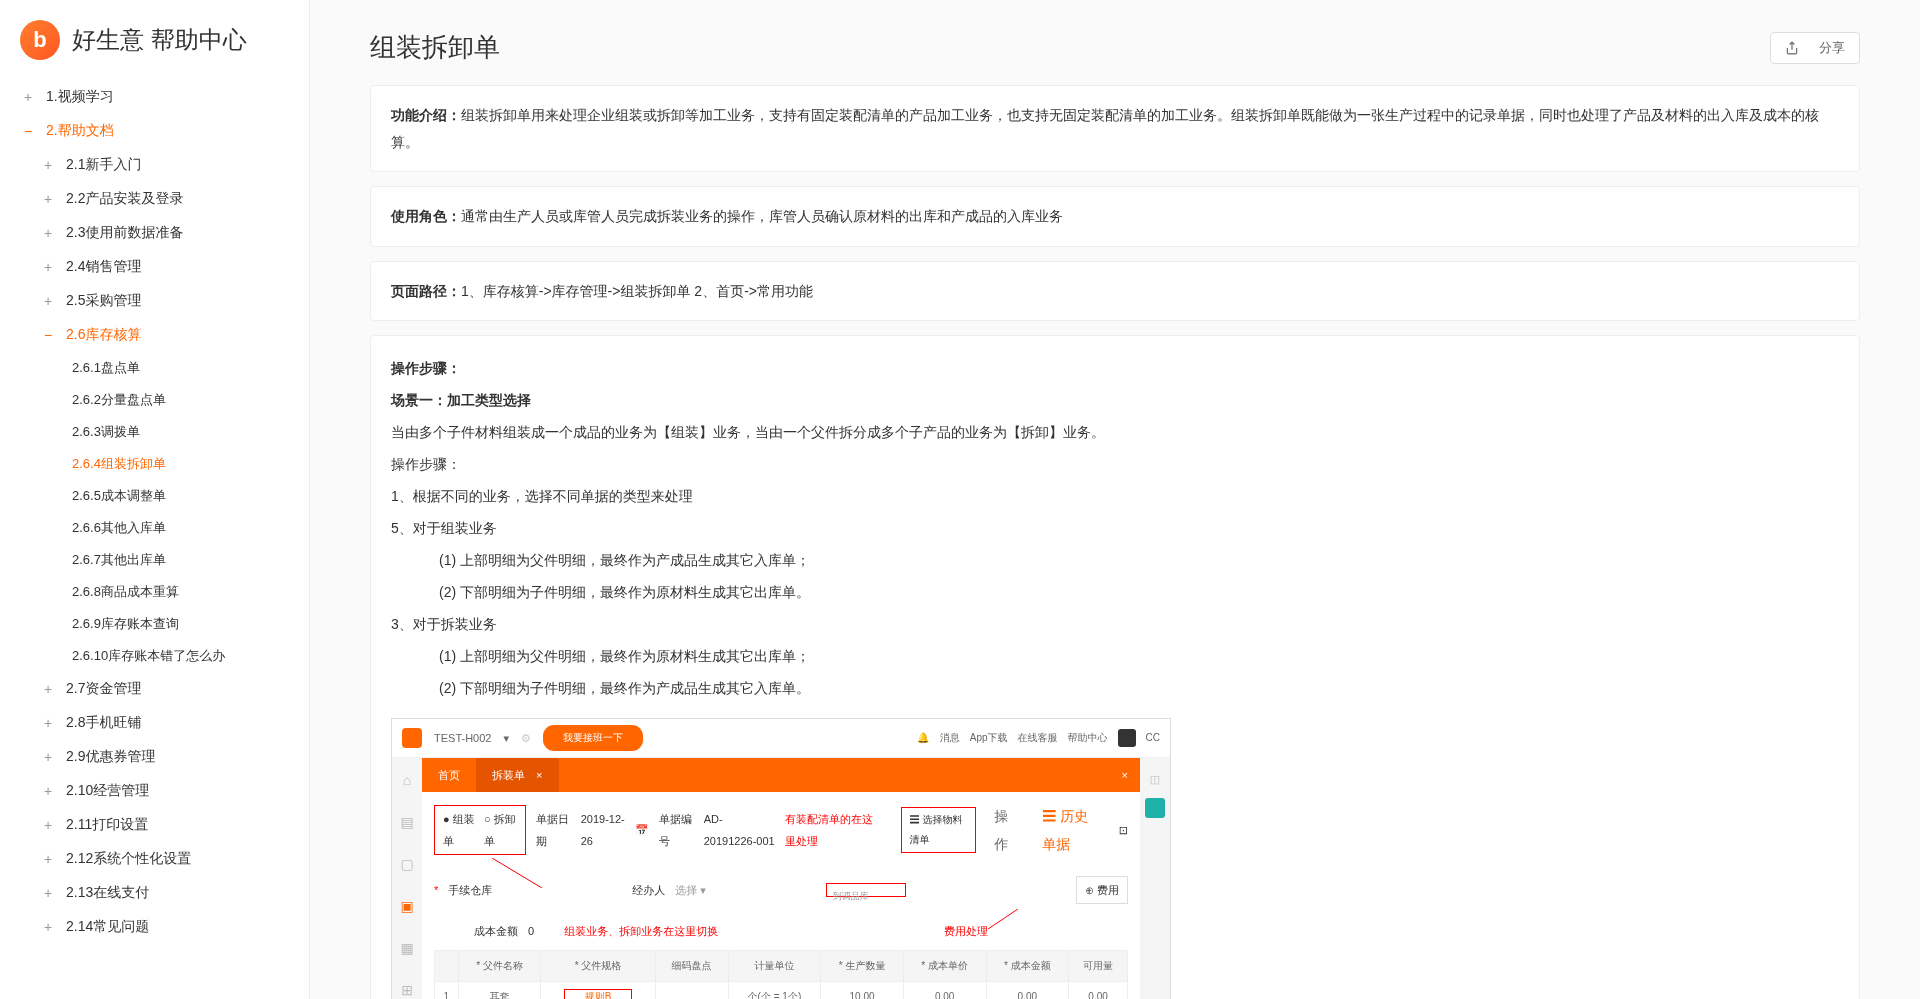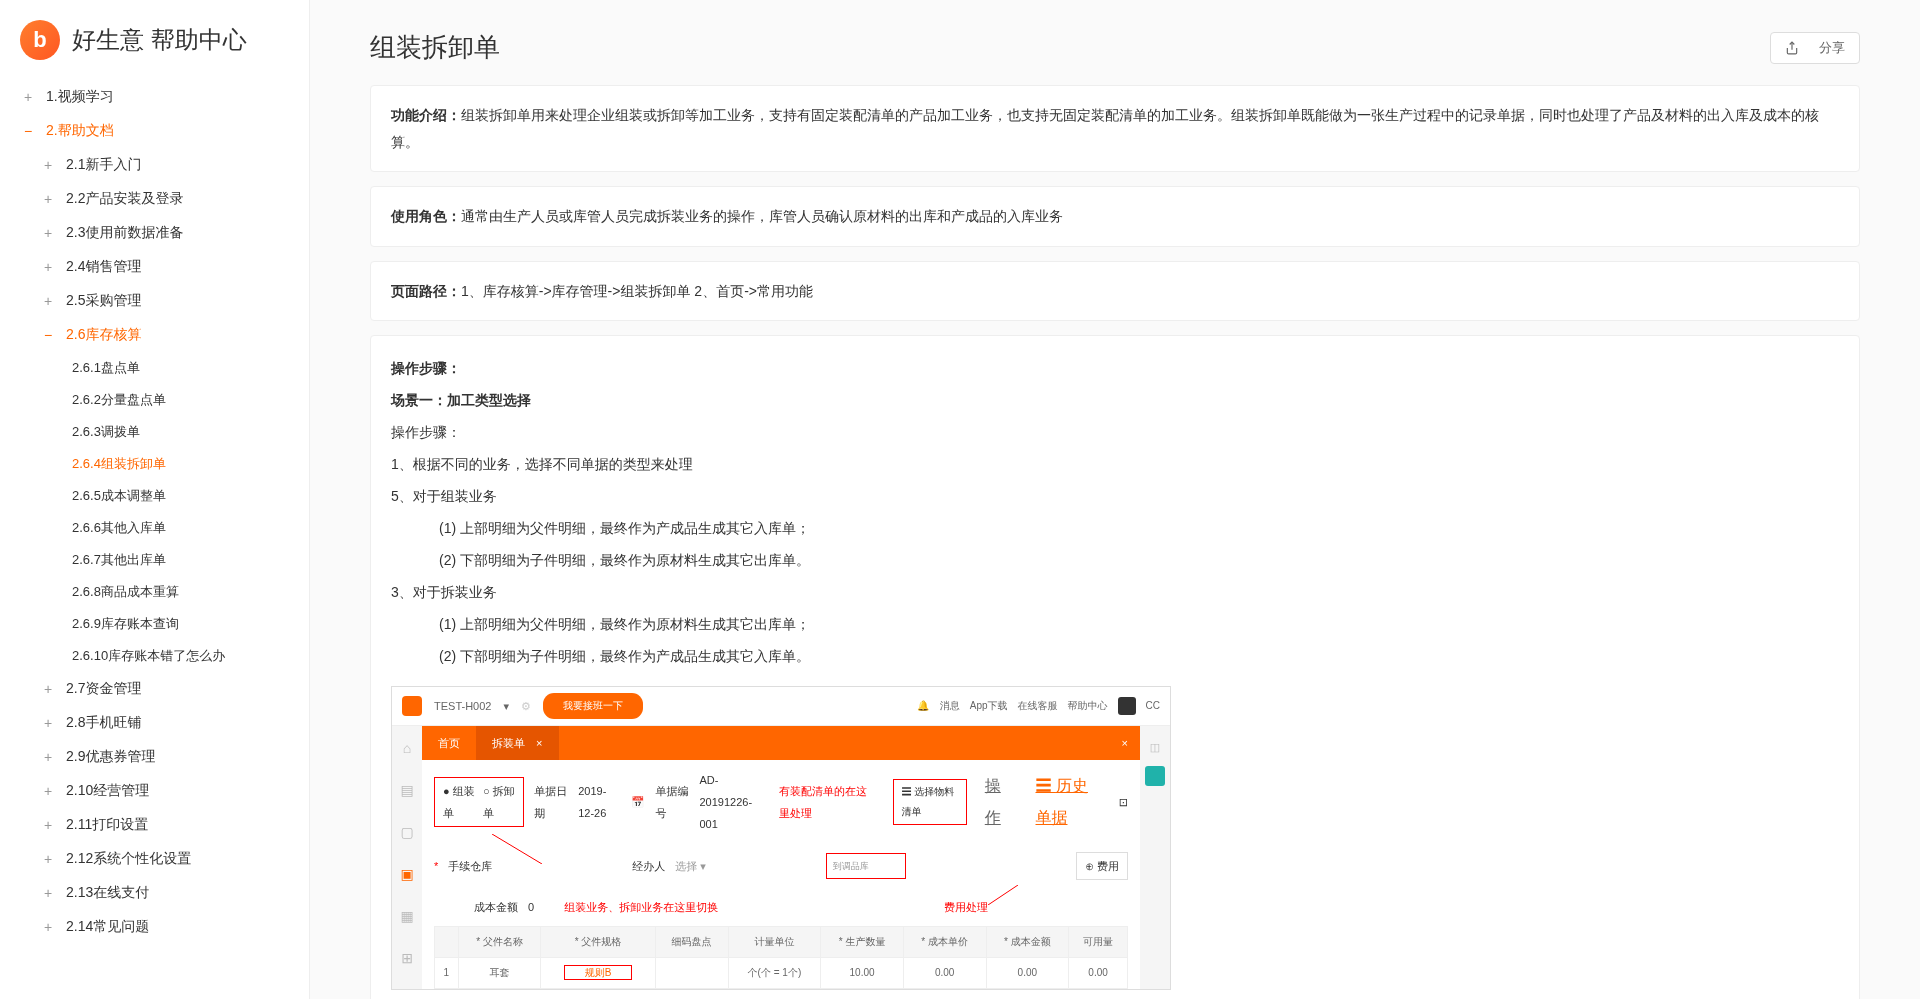--- a/index.html
+++ b/index.html
@@ -43,30 +43,30 @@
 .ss-icon-col { width: 30px; background: #f5f5f5; }
 .ss-body { display: flex; }
 .ss-main { flex: 1; }
 .ss-form-row { display: flex; align-items: center; padding: 8px 12px; gap: 10px; font-size: 11px; }
 .ss-radio-group { border: 1px solid #f00; padding: 2px 8px; display: flex; gap: 8px; }
 .ss-date { color: #333; }
 .ss-order-no { color: #333; }
 .ss-red-text { color: #f00; font-size: 11px; }
 .ss-red-arrow { color: #f00; border-top: 1px solid #f00; flex: 1; max-width: 100px; position: relative; }
 .ss-btn-outline { border: 1px solid #f00; padding: 2px 8px; color: #333; font-size: 10px; }
-.ss-btn-small { padding: 2px 8px; font-size: 16px; color: #666; text-decoration: underline; }
+.ss-btn-small { padding: 2px 8px; font-size: 14px; color: #666; }
 .ss-right-col { width: 30px; background: #f5f5f5; display: flex; flex-direction: column; align-items: center; padding-top: 10px; gap: 8px; }
 .ss-teal-box { width: 20px; height: 20px; background: #20b2aa; border-radius: 3px; }
 .ss-table { width: 100%; border-collapse: collapse; font-size: 10px; }
 .ss-table th { background: #f5f5f5; padding: 5px; text-align: center; color: #666; font-weight: normal; border: 1px solid #eee; }
 .ss-table td { padding: 5px; text-align: center; border: 1px solid #eee; color: #666; }
 .ss-table-section { padding: 0 12px; }
 .ss-orange-link { color: #ff6600; border: 1px solid #f00; padding: 1px 20px; }
 .ss-annotation { color: #f00; font-size: 11px; }
-.ss-input-border { border: 1px solid #f00; padding: 0 6px; min-width: 80px; display: inline-block; height: 26px; }
+.ss-input-border { border: 1px solid #f00; padding: 0 6px; min-width: 80px; display: inline-block; height: 14px; }
 .ss-sidebar-icons { display: flex; flex-direction: column; align-items: center; padding: 8px 0; gap: 14px; color: #bbb; font-size: 14px; }
 </style>
 </head>
 <body>
 
 <div class="container">
   <aside class="sidebar">
     <div class="logo-area">
       <div class="logo-circle">b</div>
       <div class="logo-text">好生意 帮助中心</div>
@@ -201,20 +201,21 @@
       <span class="card-label">使用角色：</span><span>通常由生产人员或库管人员完成拆装业务的操作，库管人员确认原材料的出库和产成品的入库业务</span>
     </div>
 
     <div class="card">
       <span class="card-label">页面路径：</span><span>1、库存核算-&gt;库存管理-&gt;组装拆卸单 2、首页-&gt;常用功能</span>
     </div>
 
     <div class="content-section">
       <p class="bold">操作步骤：</p>
       <p class="bold">场景一：加工类型选择</p>
+      <p>当由多个子件材料组装成一个成品的业务为【组装】业务，当由一个父件拆分成多个子产品的业务为【拆卸】业务。</p>
       <p>操作步骤：</p>
       <p>1、根据不同的业务，选择不同单据的类型来处理</p>
       <p>5、对于组装业务</p>
       <p class="indent-2">(1) 上部明细为父件明细，最终作为产成品生成其它入库单；</p>
       <p class="indent-2">(2) 下部明细为子件明细，最终作为原材料生成其它出库单。</p>
       <p>3、对于拆装业务</p>
       <p class="indent-2">(1) 上部明细为父件明细，最终作为原材料生成其它出库单；</p>
       <p class="indent-2">(2) 下部明细为子件明细，最终作为产成品生成其它入库单。</p>
 
       <div class="screenshot">

